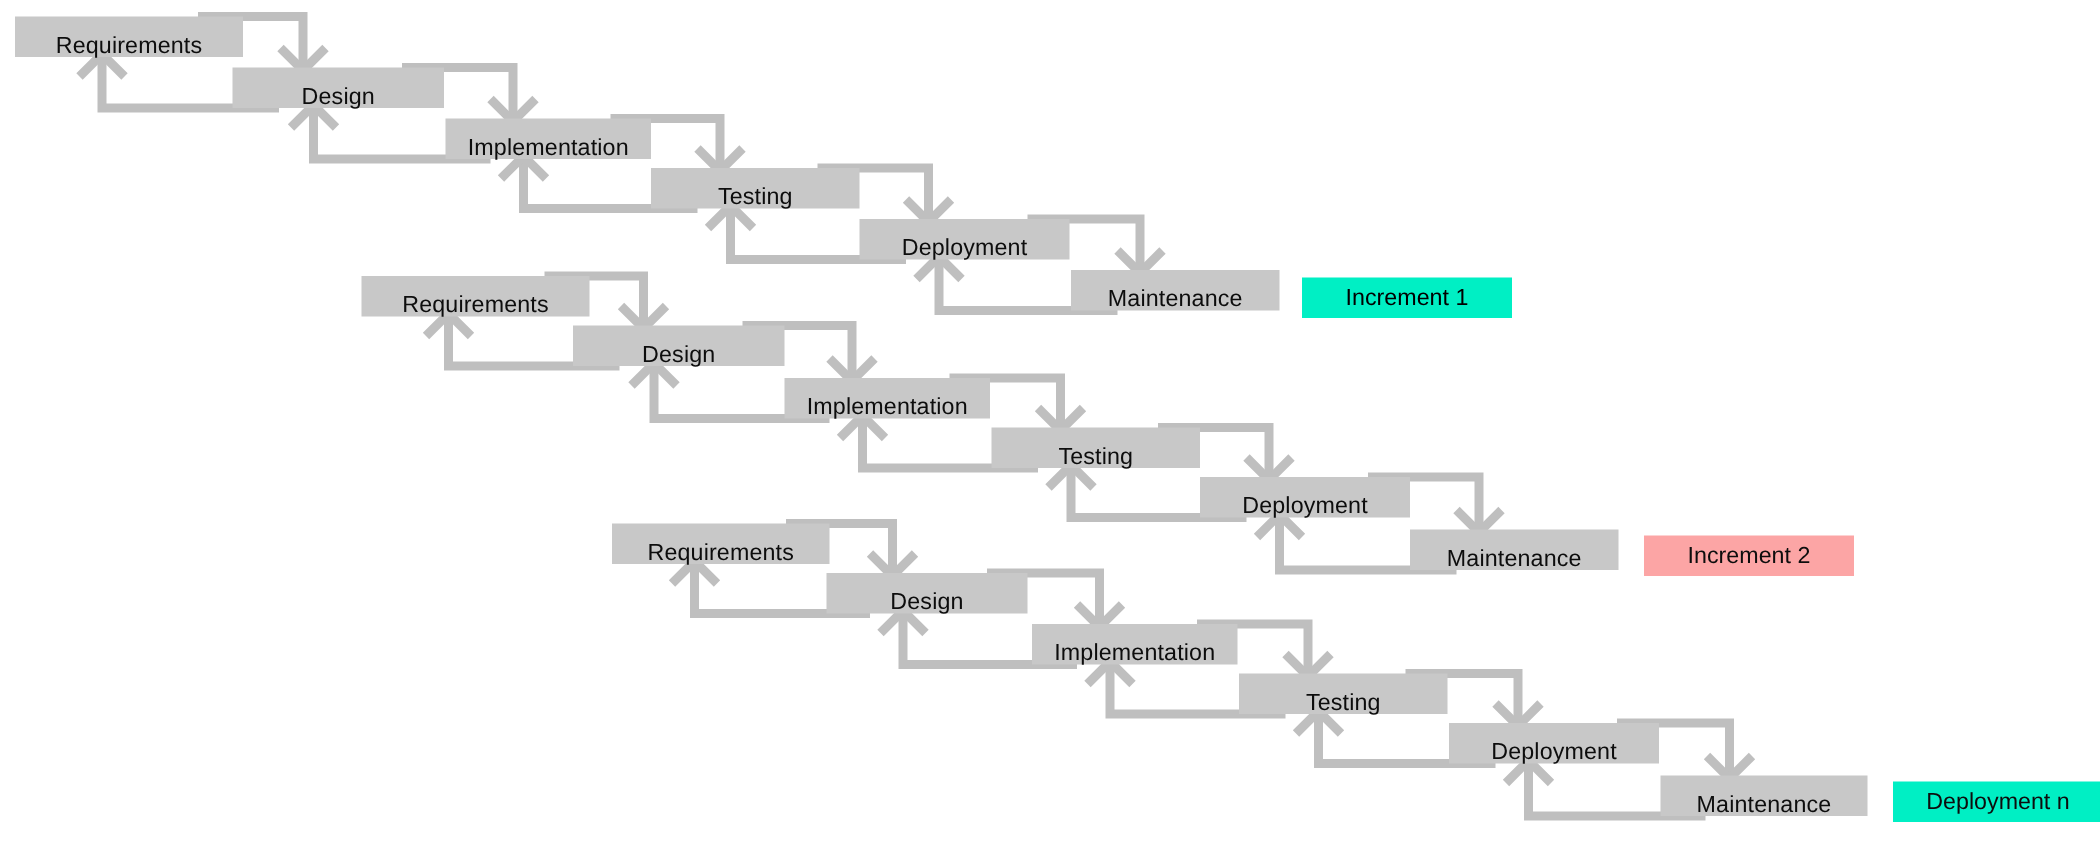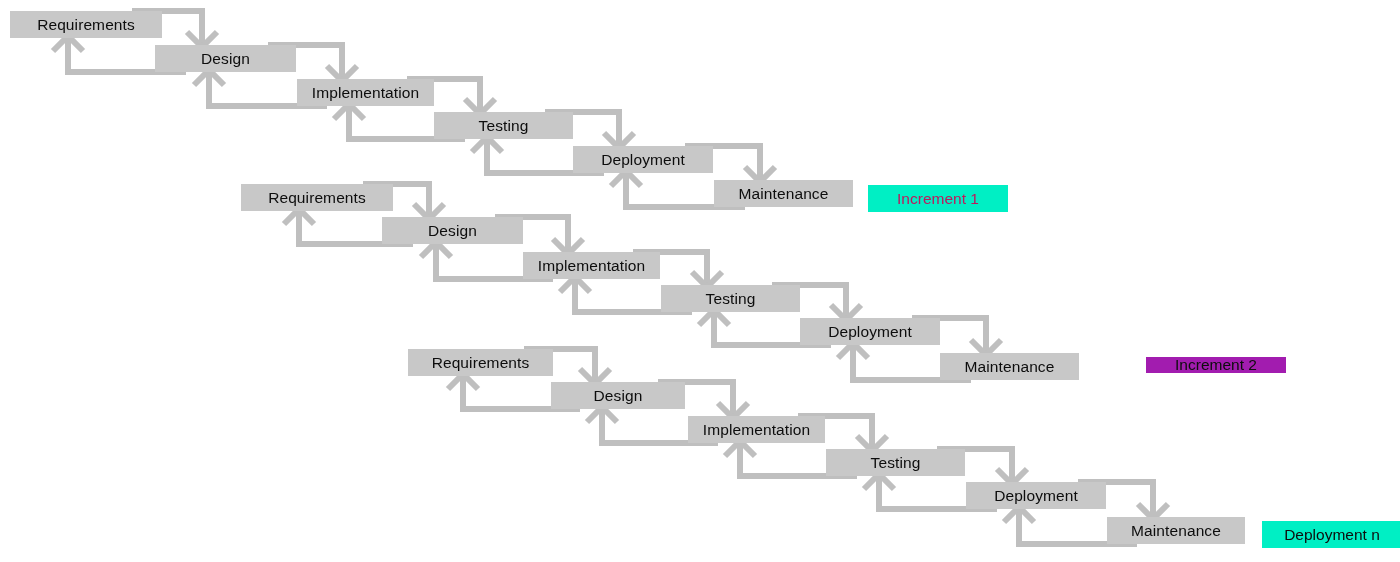--- a/index.html
+++ b/index.html
@@ -25,21 +25,21 @@
     left: 0; top: 0;
     width: 1400px;
     height: 562px;
     pointer-events: none;
   }
   .phase-box {
     position: absolute;
     box-sizing: border-box;
     background: #c8c8c8;
     display: flex;
-    align-items: center;
+    align-items: flex-end;
     justify-content: center;
     font-size: 15.5px;
     color: #0d0d0d;
     letter-spacing: 0.1px;
     line-height: 1;
     white-space: nowrap;
   }
   .increment-box {
     position: absolute;
     box-sizing: border-box;
@@ -131,42 +131,42 @@
       </div>
       <div class="phase-box" style="left: 434px; top: 112px; width: 139px; height: 27px; background: rgb(200, 200, 200); color: rgb(13, 13, 13);">
         <span>Testing</span>
       </div>
       <div class="phase-box" style="left: 573px; top: 146px; width: 140px; height: 27px; background: rgb(200, 200, 200); color: rgb(13, 13, 13);">
         <span>Deployment</span>
       </div>
       <div class="phase-box" style="left: 714px; top: 180px; width: 139px; height: 27px; background: rgb(200, 200, 200); color: rgb(13, 13, 13);">
         <span>Maintenance</span>
       </div>
-      <div class="increment-box" style="left: 868px; top: 185px; width: 140px; height: 27px; background: rgb(0, 239, 196); color: #be185d;">
+      <div class="increment-box" style="left: 868px; top: 185px; width: 140px; height: 27px; background: rgb(0, 239, 196); color: #000000;">
         <span>Increment 1</span>
       </div>
       <div class="phase-box" style="left: 241px; top: 184px; width: 152px; height: 27px; background: rgb(200, 200, 200); color: rgb(13, 13, 13);">
         <span>Requirements</span>
       </div>
       <div class="phase-box" style="left: 382px; top: 217px; width: 141px; height: 27px; background: rgb(200, 200, 200); color: rgb(13, 13, 13);">
         <span>Design</span>
       </div>
       <div class="phase-box" style="left: 523px; top: 252px; width: 137px; height: 27px; background: rgb(200, 200, 200); color: rgb(13, 13, 13);">
         <span>Implementation</span>
       </div>
       <div class="phase-box" style="left: 661px; top: 285px; width: 139px; height: 27px; background: rgb(200, 200, 200); color: rgb(13, 13, 13);">
         <span>Testing</span>
       </div>
       <div class="phase-box" style="left: 800px; top: 318px; width: 140px; height: 27px; background: rgb(200, 200, 200); color: rgb(13, 13, 13);">
         <span>Deployment</span>
       </div>
       <div class="phase-box" style="left: 940px; top: 353px; width: 139px; height: 27px; background: rgb(200, 200, 200); color: rgb(13, 13, 13);">
         <span>Maintenance</span>
       </div>
-      <div class="increment-box" style="left: 1146px; top: 357px; width: 140px; height: 16px; background: #a21caf; color: rgb(13, 13, 13);">
+      <div class="increment-box" style="left: 1096px; top: 357px; width: 140px; height: 27px; background: #fca5a5; color: rgb(13, 13, 13);">
         <span>Increment 2</span>
       </div>
       <div class="phase-box" style="left: 408px; top: 349px; width: 145px; height: 27px; background: rgb(200, 200, 200); color: rgb(13, 13, 13);">
         <span>Requirements</span>
       </div>
       <div class="phase-box" style="left: 551px; top: 382px; width: 134px; height: 27px; background: rgb(200, 200, 200); color: rgb(13, 13, 13);">
         <span>Design</span>
       </div>
       <div class="phase-box" style="left: 688px; top: 416px; width: 137px; height: 27px; background: rgb(200, 200, 200); color: rgb(13, 13, 13);">
         <span>Implementation</span>

